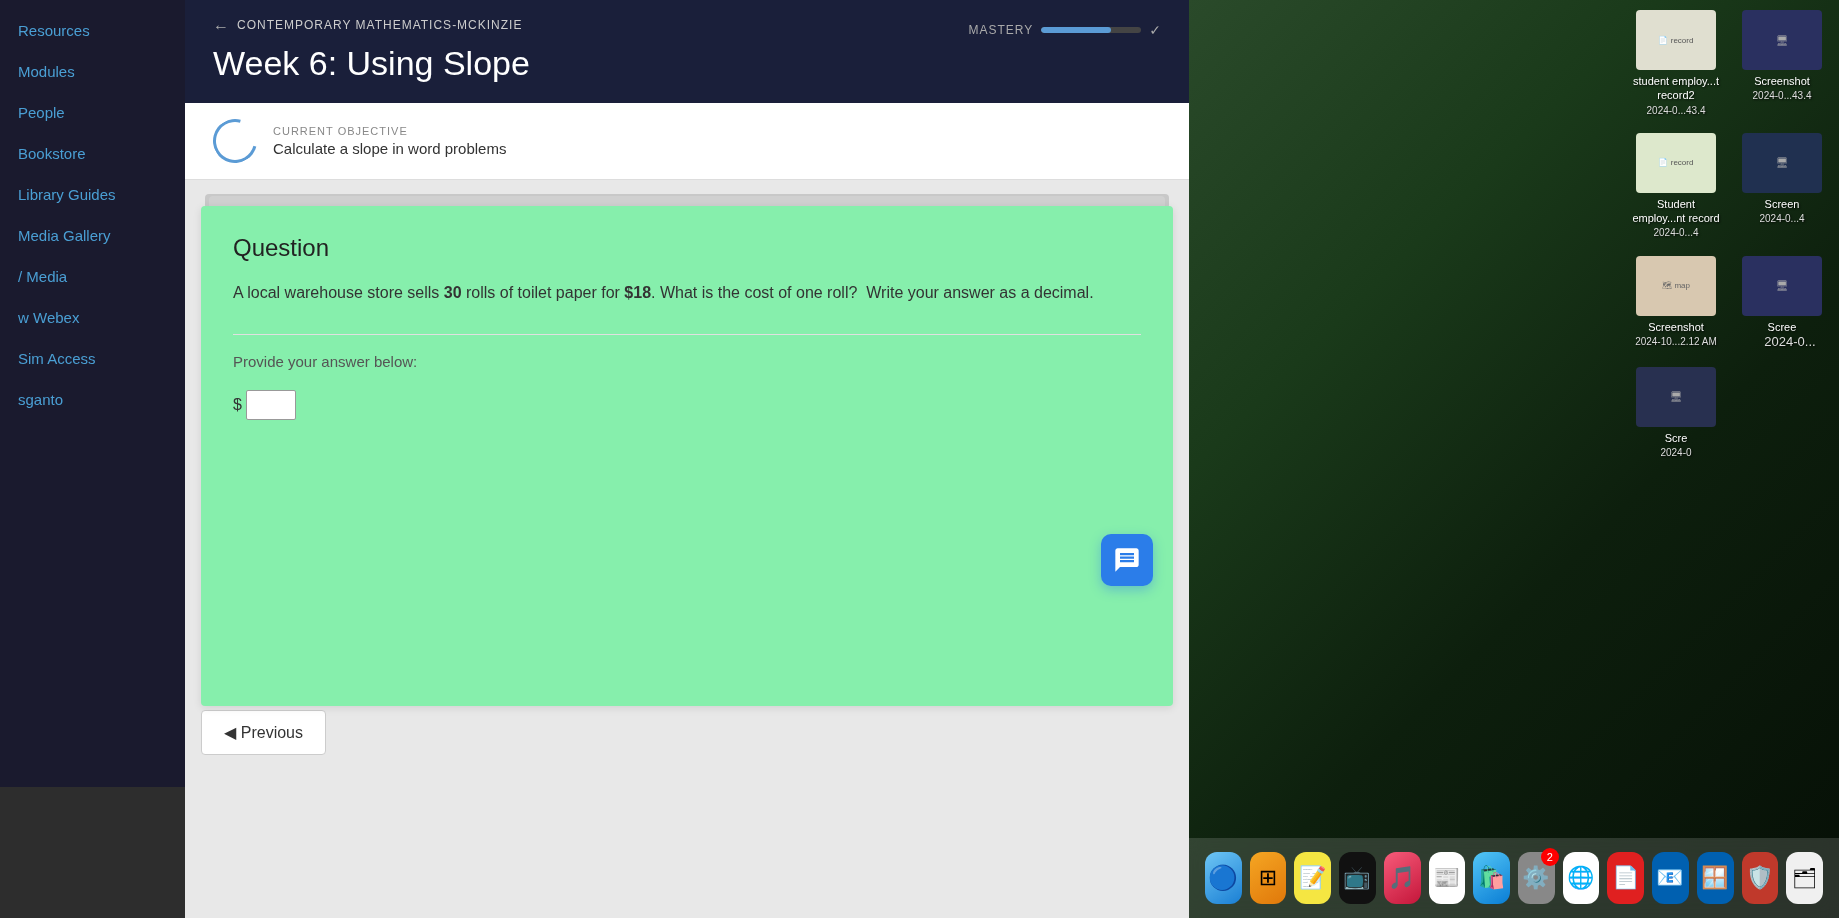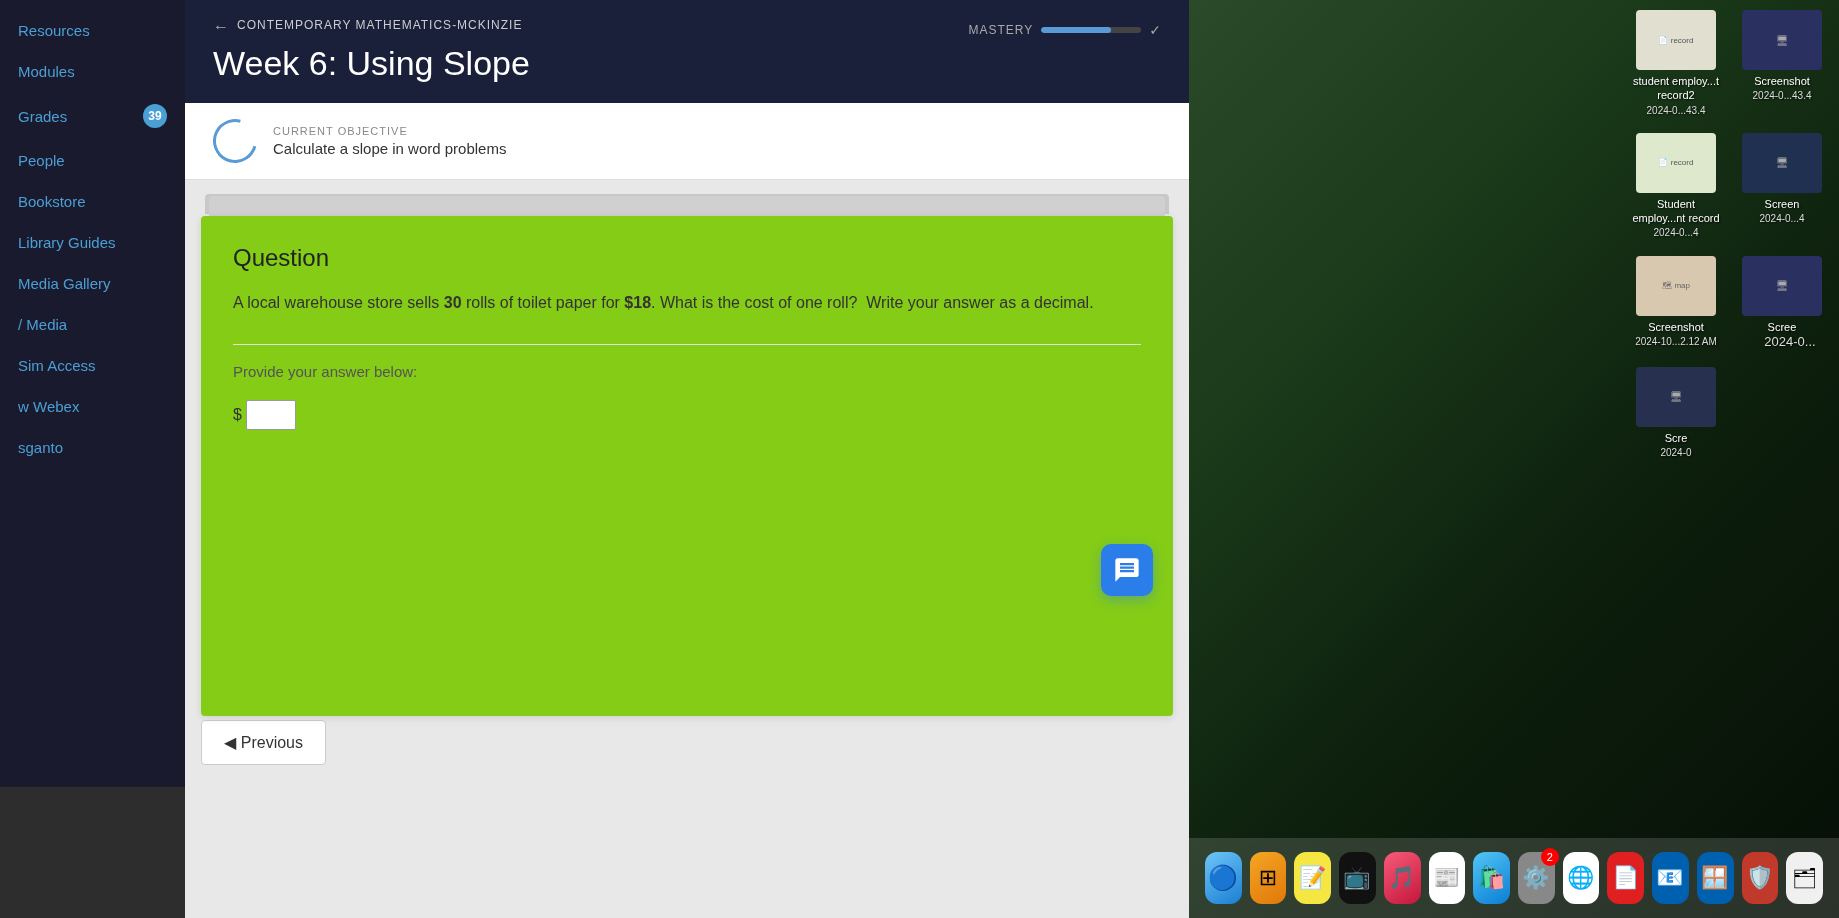--- a/index.html
+++ b/index.html
@@ -166,23 +166,23 @@
       left: 4px;
       right: 4px;
       top: 2px;
       height: 20px;
       background: #c8c8c8;
       border-radius: 4px 4px 0 0;
     }
 
     
     .question-card {
-      background: #84cc16;
+      background: #86efac;
       border-radius: 4px;
-      margin: 24px 16px 0 16px;
+      margin: 14px 16px 0 16px;
       padding: 28px 32px;
       position: relative;
       min-height: 500px;
       box-shadow: 0 2px 8px rgba(0,0,0,0.1);
     }
     .question-heading {
       font-size: 24px;
       font-weight: 400;
       color: #222;
       margin-bottom: 18px;
@@ -379,43 +379,39 @@
 <body>
 
 <div class="sidebar">
   <div class="sidebar-item">
     <span>Resources</span>
   </div>
   <div class="sidebar-item">
     <span>Modules</span>
   </div>
   <div class="sidebar-item">
-    <span>Grades</span>
-    <span class="sidebar-badge">39</span>
-  </div>
-  <div class="sidebar-item">
     <span>People</span>
   </div>
   <div class="sidebar-item">
     <span>Bookstore</span>
   </div>
   <div class="sidebar-item">
     <span>Library Guides</span>
   </div>
   <div class="sidebar-item">
     <span>Media Gallery</span>
   </div>
   <div class="sidebar-item">
     <span>/ Media</span>
   </div>
   <div class="sidebar-item">
+    <span>w Webex</span>
+  </div>
+  <div class="sidebar-item">
     <span>Sim Access</span>
-  </div>
-  <div class="sidebar-item">
-    <span>w Webex</span>
   </div>
   <div class="sidebar-item">
     <span>sganto</span>
   </div>
 </div>
 
 <div class="main-content">
 
   <div class="course-header">
     <div class="course-breadcrumb">

